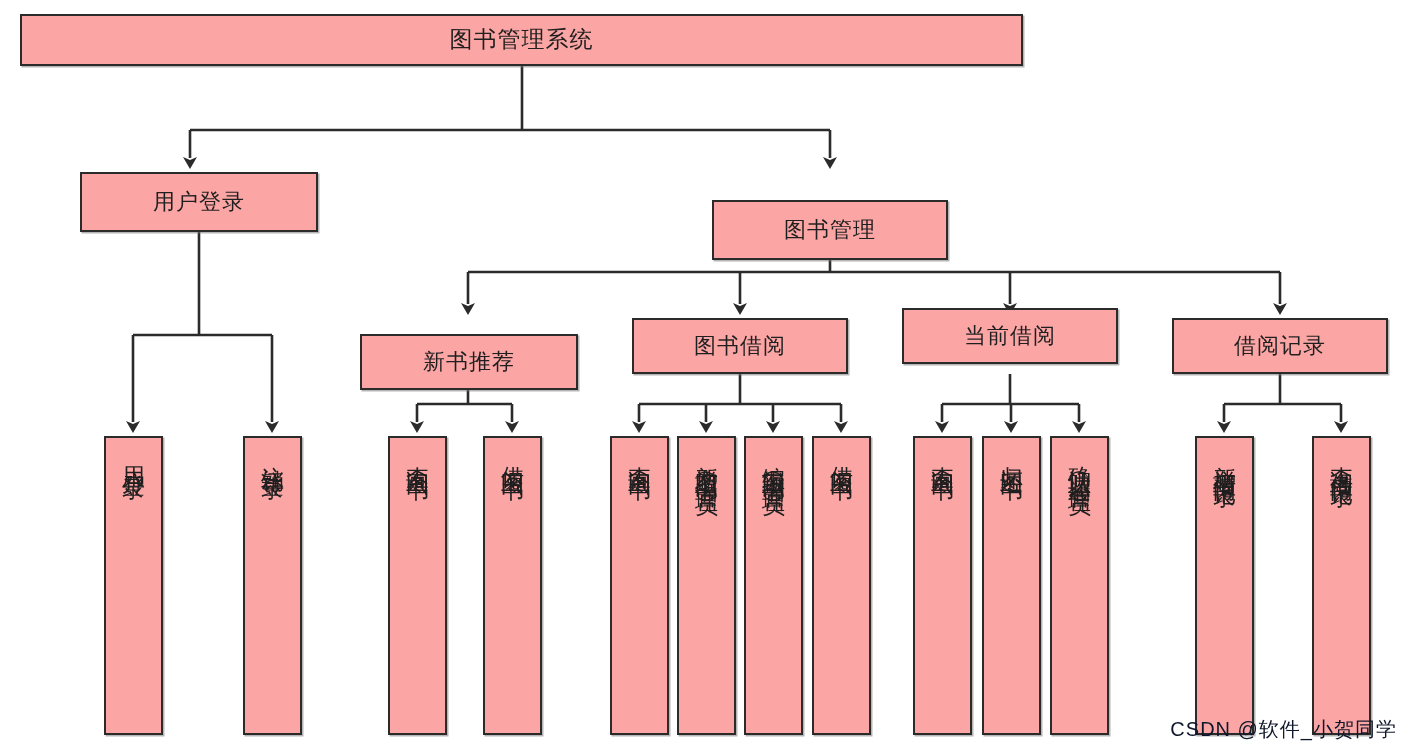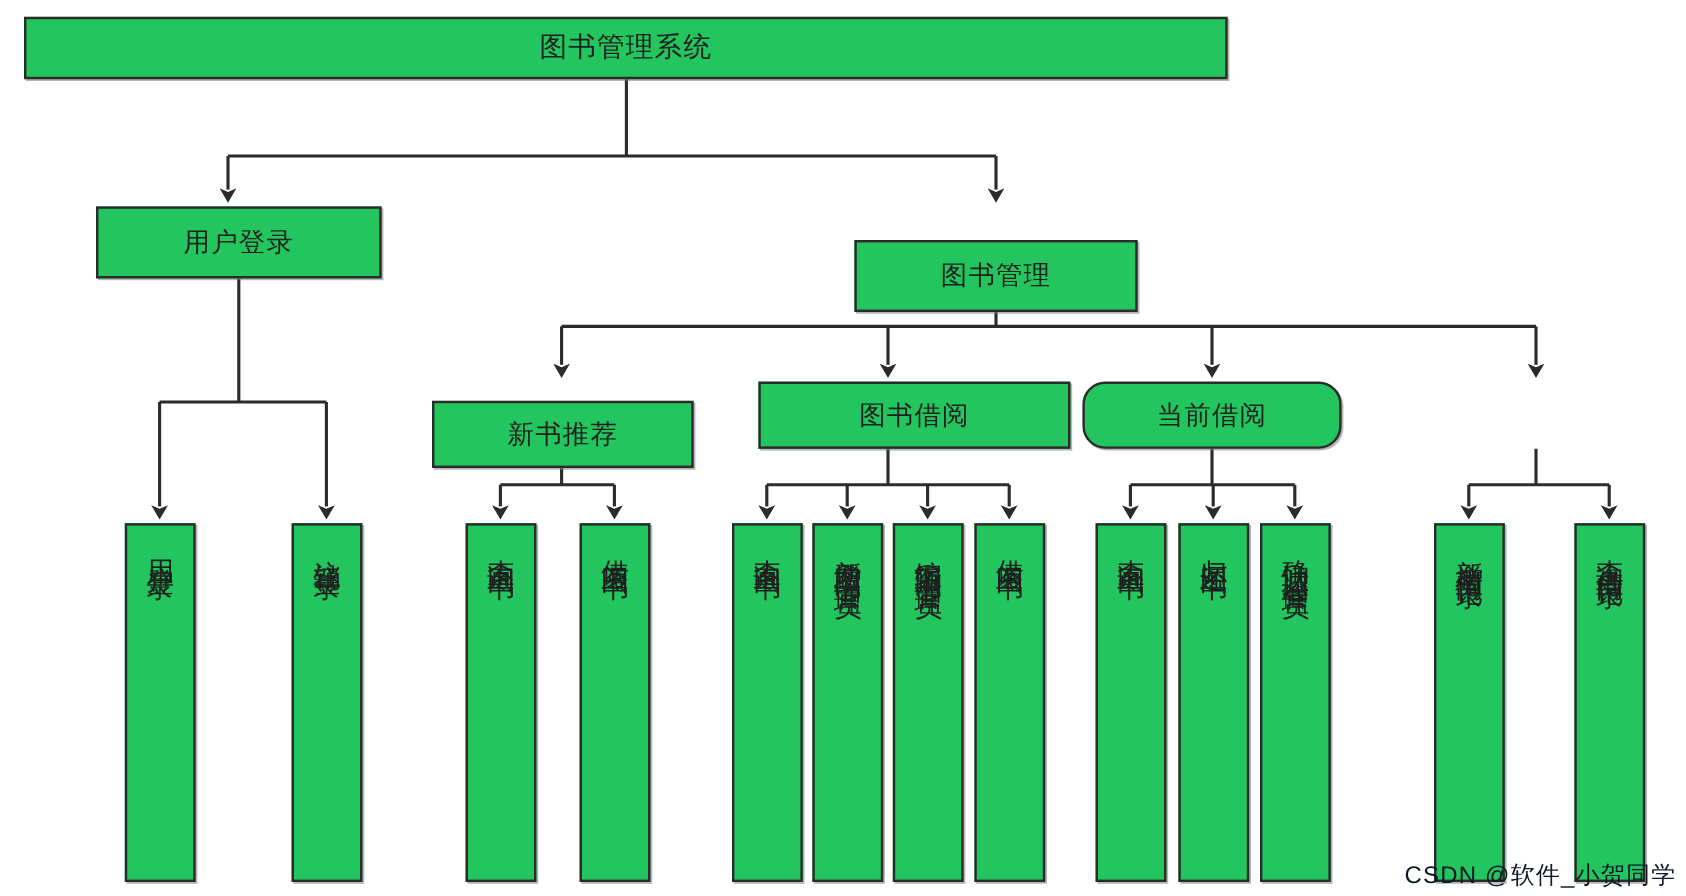--- a/index.html
+++ b/index.html
@@ -10,21 +10,21 @@
     font-family:"Liberation Sans","DejaVu Sans",sans-serif;
     overflow:hidden;
     position:relative;
   }
   #diagram{position:absolute;left:0;top:0;width:1405px;height:747px;}
   svg.lines{position:absolute;left:0;top:0;width:1405px;height:747px;pointer-events:none;}
 
   .node{
     position:absolute;
     box-sizing:border-box;
-    background:#22c55e;
+    background:#fca5a5;
     border:2px solid #2b2b2b;
     box-shadow:1.5px 1.5px 0 0 rgba(120,120,120,0.55);
     display:flex;
     align-items:center;
     justify-content:center;
     color:#1a1a1a;
   }
   .node .label{
     font-size:22px;
     letter-spacing:1px;
@@ -123,25 +123,28 @@
   <div class="node mid" style="left:80px;top:172px;width:238px;height:60px;">
     <span class="label">用户登录</span>
   </div>
   <div class="node mid" style="left:712px;top:172px;width:236px;height:60px;margin-top:28px;">
     <span class="label">图书管理</span>
   </div>
 
   <div class="node mid" style="left:360px;top:318px;width:218px;height:56px;margin-top:16px;">
     <span class="label">新书推荐</span>
   </div>
-  <div class="node mid" style="left:632px;top:318px;width:260px;height:56px;">
+  <div class="node mid" style="left:632px;top:318px;width:216px;height:56px;">
     <span class="label">图书借阅</span>
   </div>
-  <div class="node mid" style="left:902px;top:318px;width:216px;height:56px;border-radius:19px;">
+  <div class="node mid" style="left:902px;top:308px;width:216px;height:56px;">
     <span class="label">当前借阅</span>
+  </div>
+  <div class="node mid" style="left:1172px;top:318px;width:216px;height:56px;">
+    <span class="label">借阅记录</span>
   </div>
 
   <div class="node leaf" style="left:104px;top:436px;width:59px;height:299px;">
     <span class="label">用户登录</span>
   </div>
   <div class="node leaf" style="left:243px;top:436px;width:59px;height:299px;">
     <span class="label">注销登录</span>
   </div>
 
   <div class="node leaf" style="left:388px;top:436px;width:59px;height:299px;">

